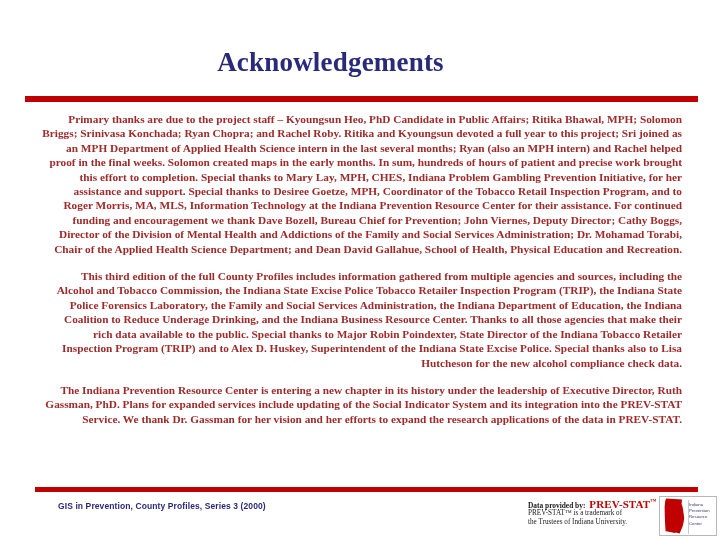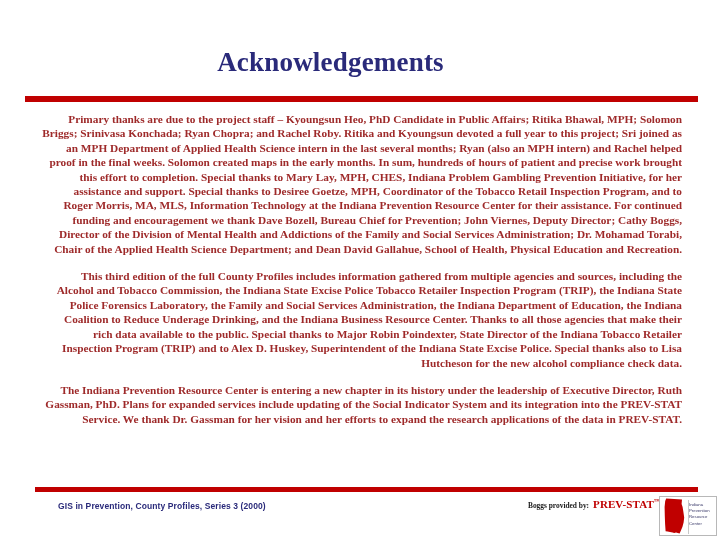--- a/index.html
+++ b/index.html
@@ -192,24 +192,28 @@
     <p>The Indiana Prevention Resource Center is entering a new chapter in its history under the leadership of Executive Director, Ruth Gassman, PhD.    Plans for expanded services include updating of the Social Indicator System and its integration into the PREV-STAT Service.    We thank Dr. Gassman for her vision and her efforts to expand the research applications of the data in PREV-STAT.</p>
   </div>
 
   <div id="bottom-rule"></div>
 
   <div id="footer-left">GIS in Prevention, County Profiles, Series 3 (2000)</div>
 
   <div id="footer-right">
 
     <div id="data-provided-line">
-      <span id="data-provided-label">Boggs provided by:</span>
+      <span id="data-provided-label">Data provided by:</span>
       <span id="prevstat-brand"><span>PREV-STAT</span><span class="tm">™</span></span>
     </div>
 
+    <div id="trademark-note">
+      <div>PREV-STAT™ is a trademark of</div>
+      <div>the Trustees of Indiana University.</div>
+    </div>
 
     <div id="iprc-logo">
       <svg id="iprc-logo-map" viewBox="0 0 26 36">
         <path d="M4.2 0.6 L20.0 1.6 L19.6 6.0 L20.6 9.0 L21.4 14.0 L22.2 19.5 L21.6 24.5 L20.4 29.0 L18.6 33.2 L17.6 35.4 L14.0 34.6 L12.2 34.9 L10.6 34.4 L8.0 34.0 L5.6 33.6 L3.6 33.2 L3.1 26.0 L2.8 18.0 L2.6 9.0 L3.2 3.0 Z" fill="#c00000"></path>
       </svg>
       <div id="logo-divider"></div>
       <div id="iprc-logo-text">
         <div>Indiana</div>
         <div>Prevention</div>
         <div>Resource</div>

